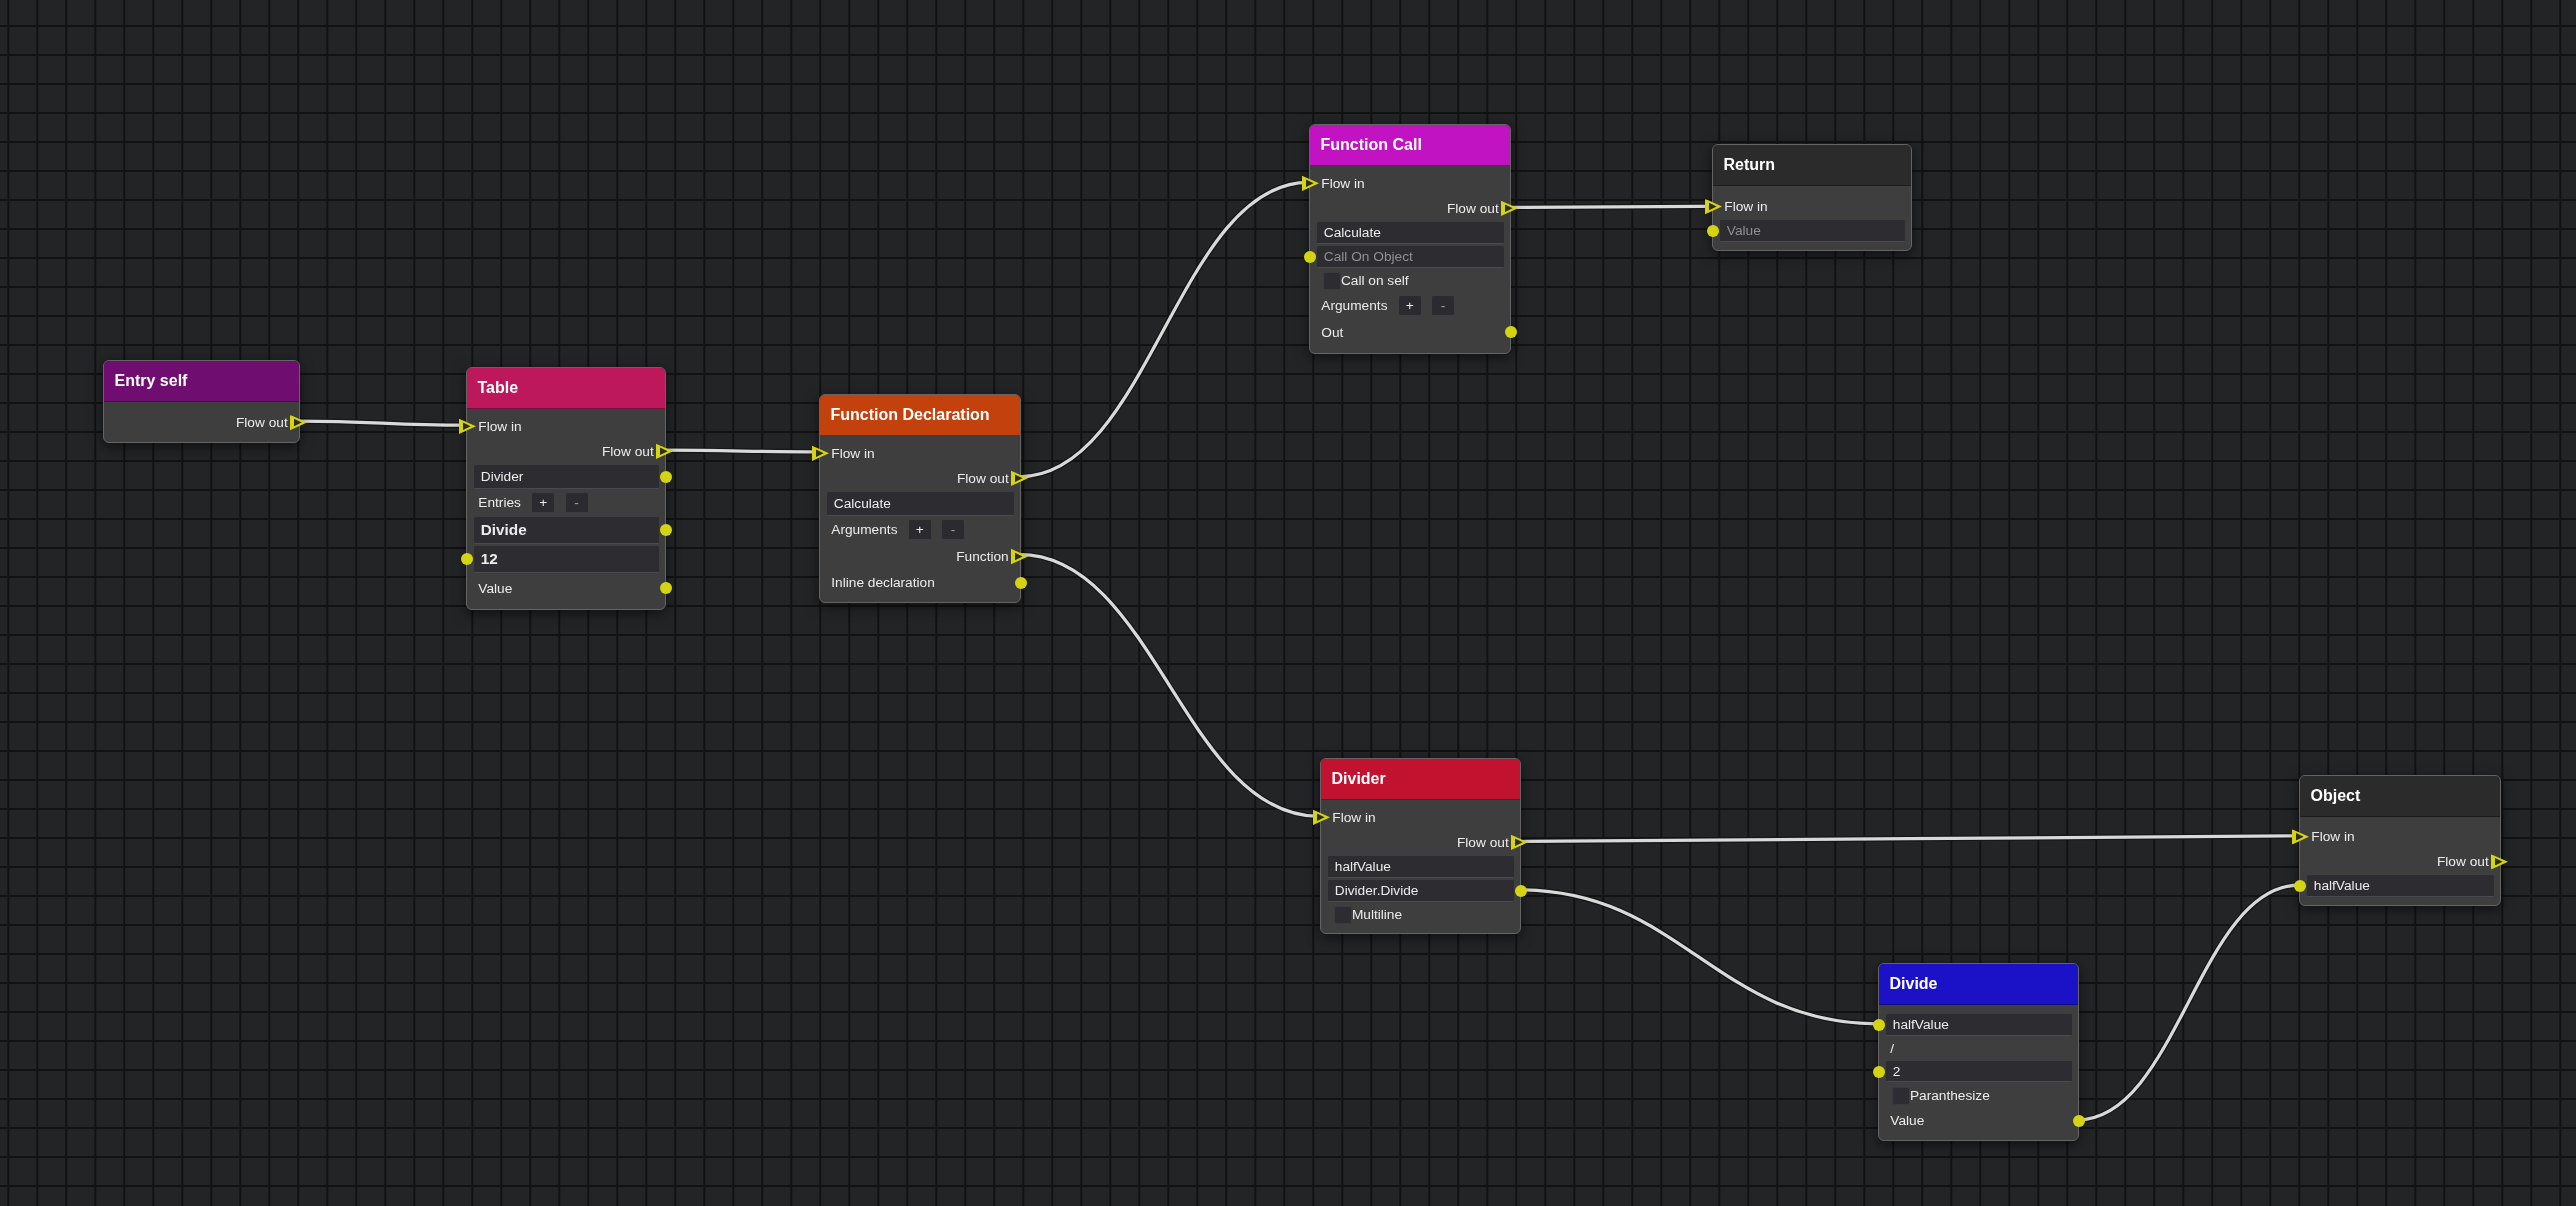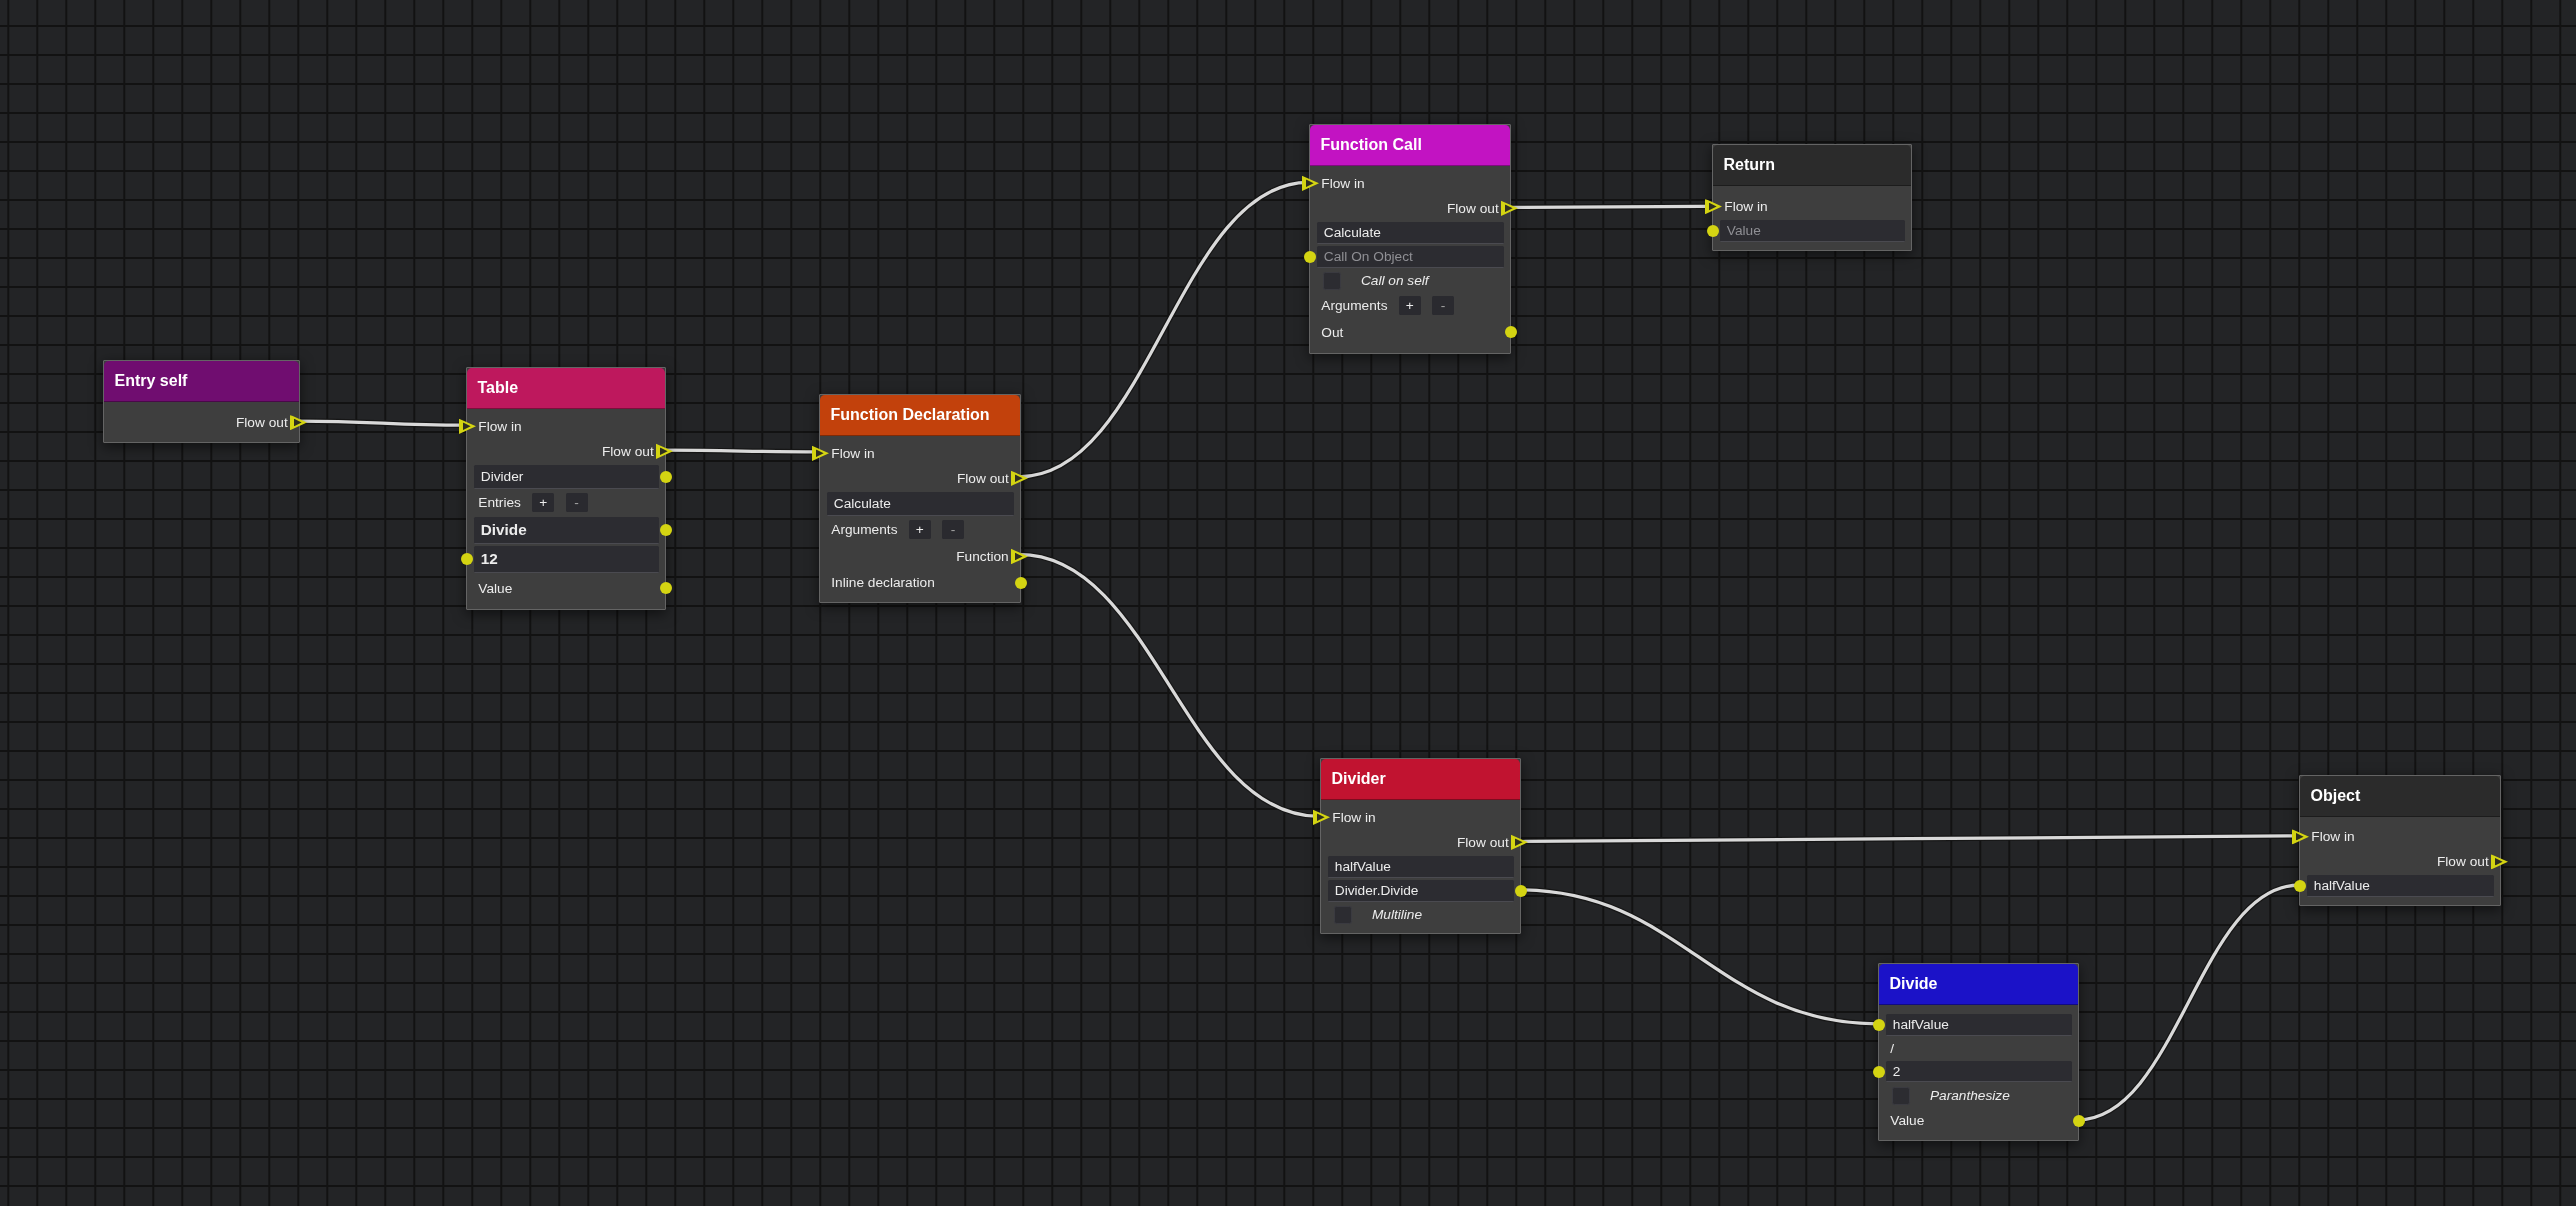--- a/index.html
+++ b/index.html
@@ -13,21 +13,21 @@
       linear-gradient(to bottom, #121212 1.6px, transparent 1.6px);
     background-size:29px 29px;
     background-position:7.3px -4px;
     font-family:"Liberation Sans","DejaVu Sans",sans-serif;
   }
   svg.wires{position:absolute;left:0;top:0;z-index:1;}
   .node{
     position:absolute;z-index:2;
     background:#3e3e3e;
     border:0.8px solid #646464;
-    border-radius:1px;
+    border-radius:6px;
     box-shadow:0 3.2px 13px rgba(0,0,0,.55);
     color:#ececec;
   }
   .hdr{
     height:40px;line-height:40px;
     padding:0 10.5px;
     font-size:16px;font-weight:bold;color:#ffffff;
     border-radius:4.8px 4.8px 0 0;
     border-bottom:0.8px solid rgba(0,0,0,.35);
     white-space:nowrap;overflow:hidden;
@@ -60,21 +60,21 @@
     color:#ededed;font-family:inherit;font-size:13.7px;line-height:19.4px;
     cursor:pointer;
   }
   button.pm.minus{color:#a4a4a4;}
   input.cbx{
     -webkit-appearance:none;appearance:none;
     width:18px;height:18px;margin:0 0 0 1.6px;
     background:#2c2c31;border:0.8px solid #3a3a40;border-radius:2.4px;
     cursor:pointer;
   }
-  .cbx-lbl{margin-left:20px;font-style:italic;}
+  .cbx-lbl{margin-left:0;}
   
   .port{position:absolute;top:50%;transform:translateY(-50%);z-index:3;}
   .dot{width:12px;height:12px;border-radius:50%;background:#d4d412;}
   .dot.pl{left:-6.5px;} .dot.pr{right:-6.5px;}
   .tri{width:17px;height:15.3px;background:#d4d412;clip-path:polygon(0 0,100% 50%,0 100%);}
   .tri::after{
     content:"";position:absolute;left:3.6px;top:3.6px;
     width:8px;height:8px;
     background:#2e2e20;clip-path:polygon(0 0,100% 50%,0 100%);
   }

